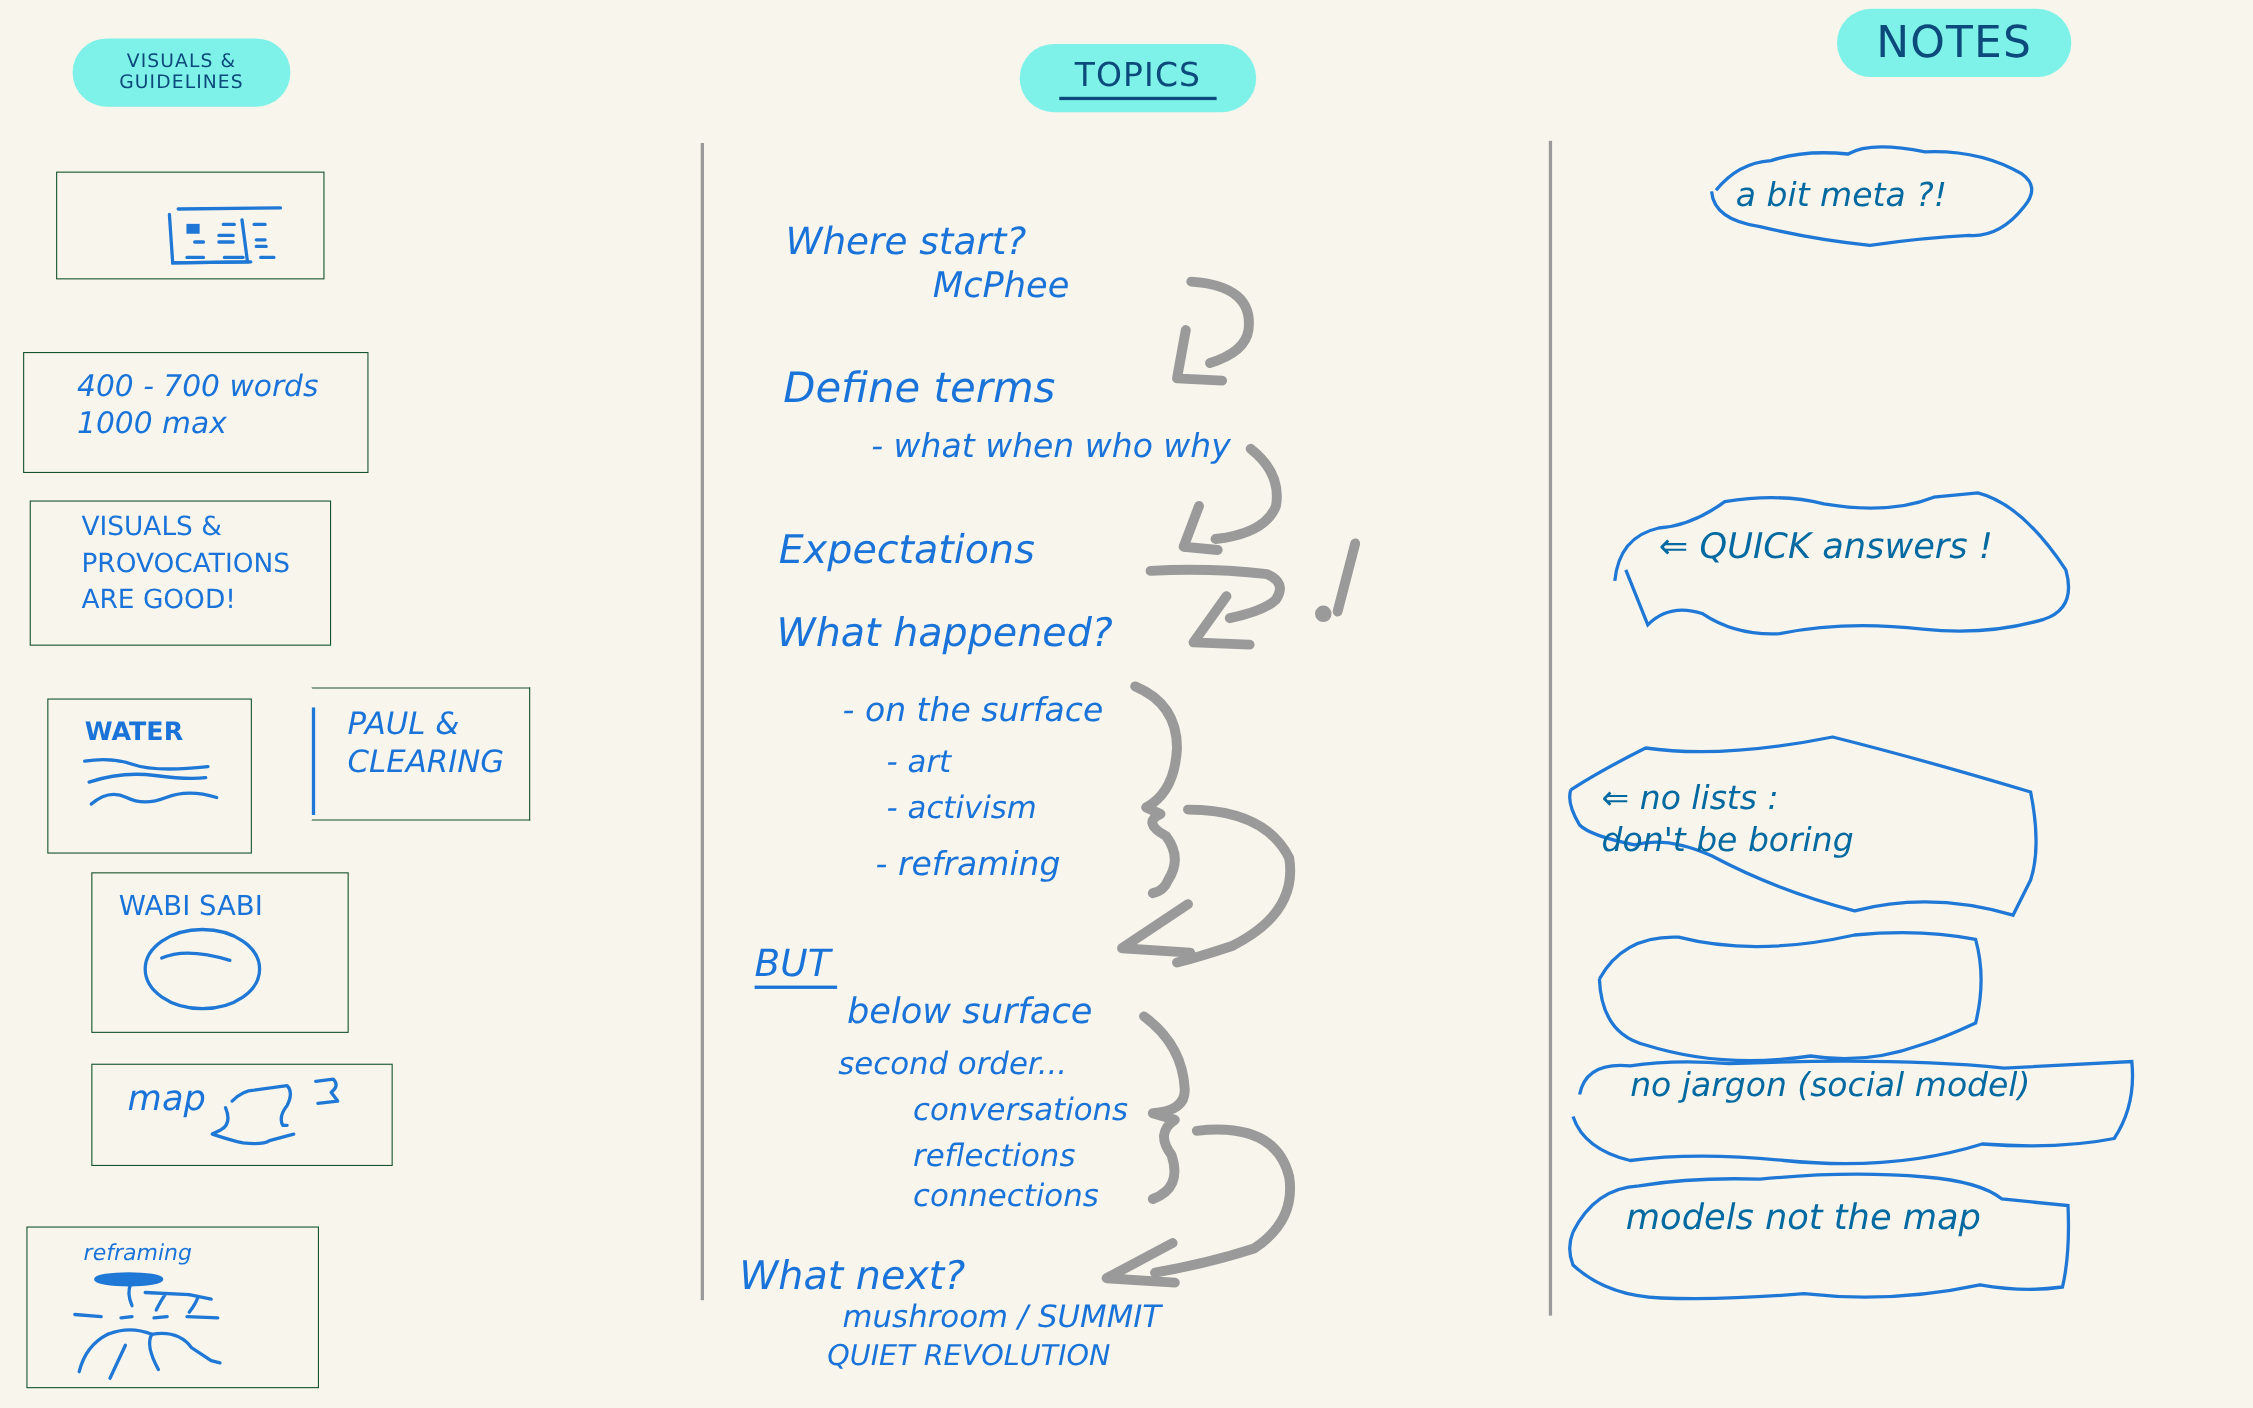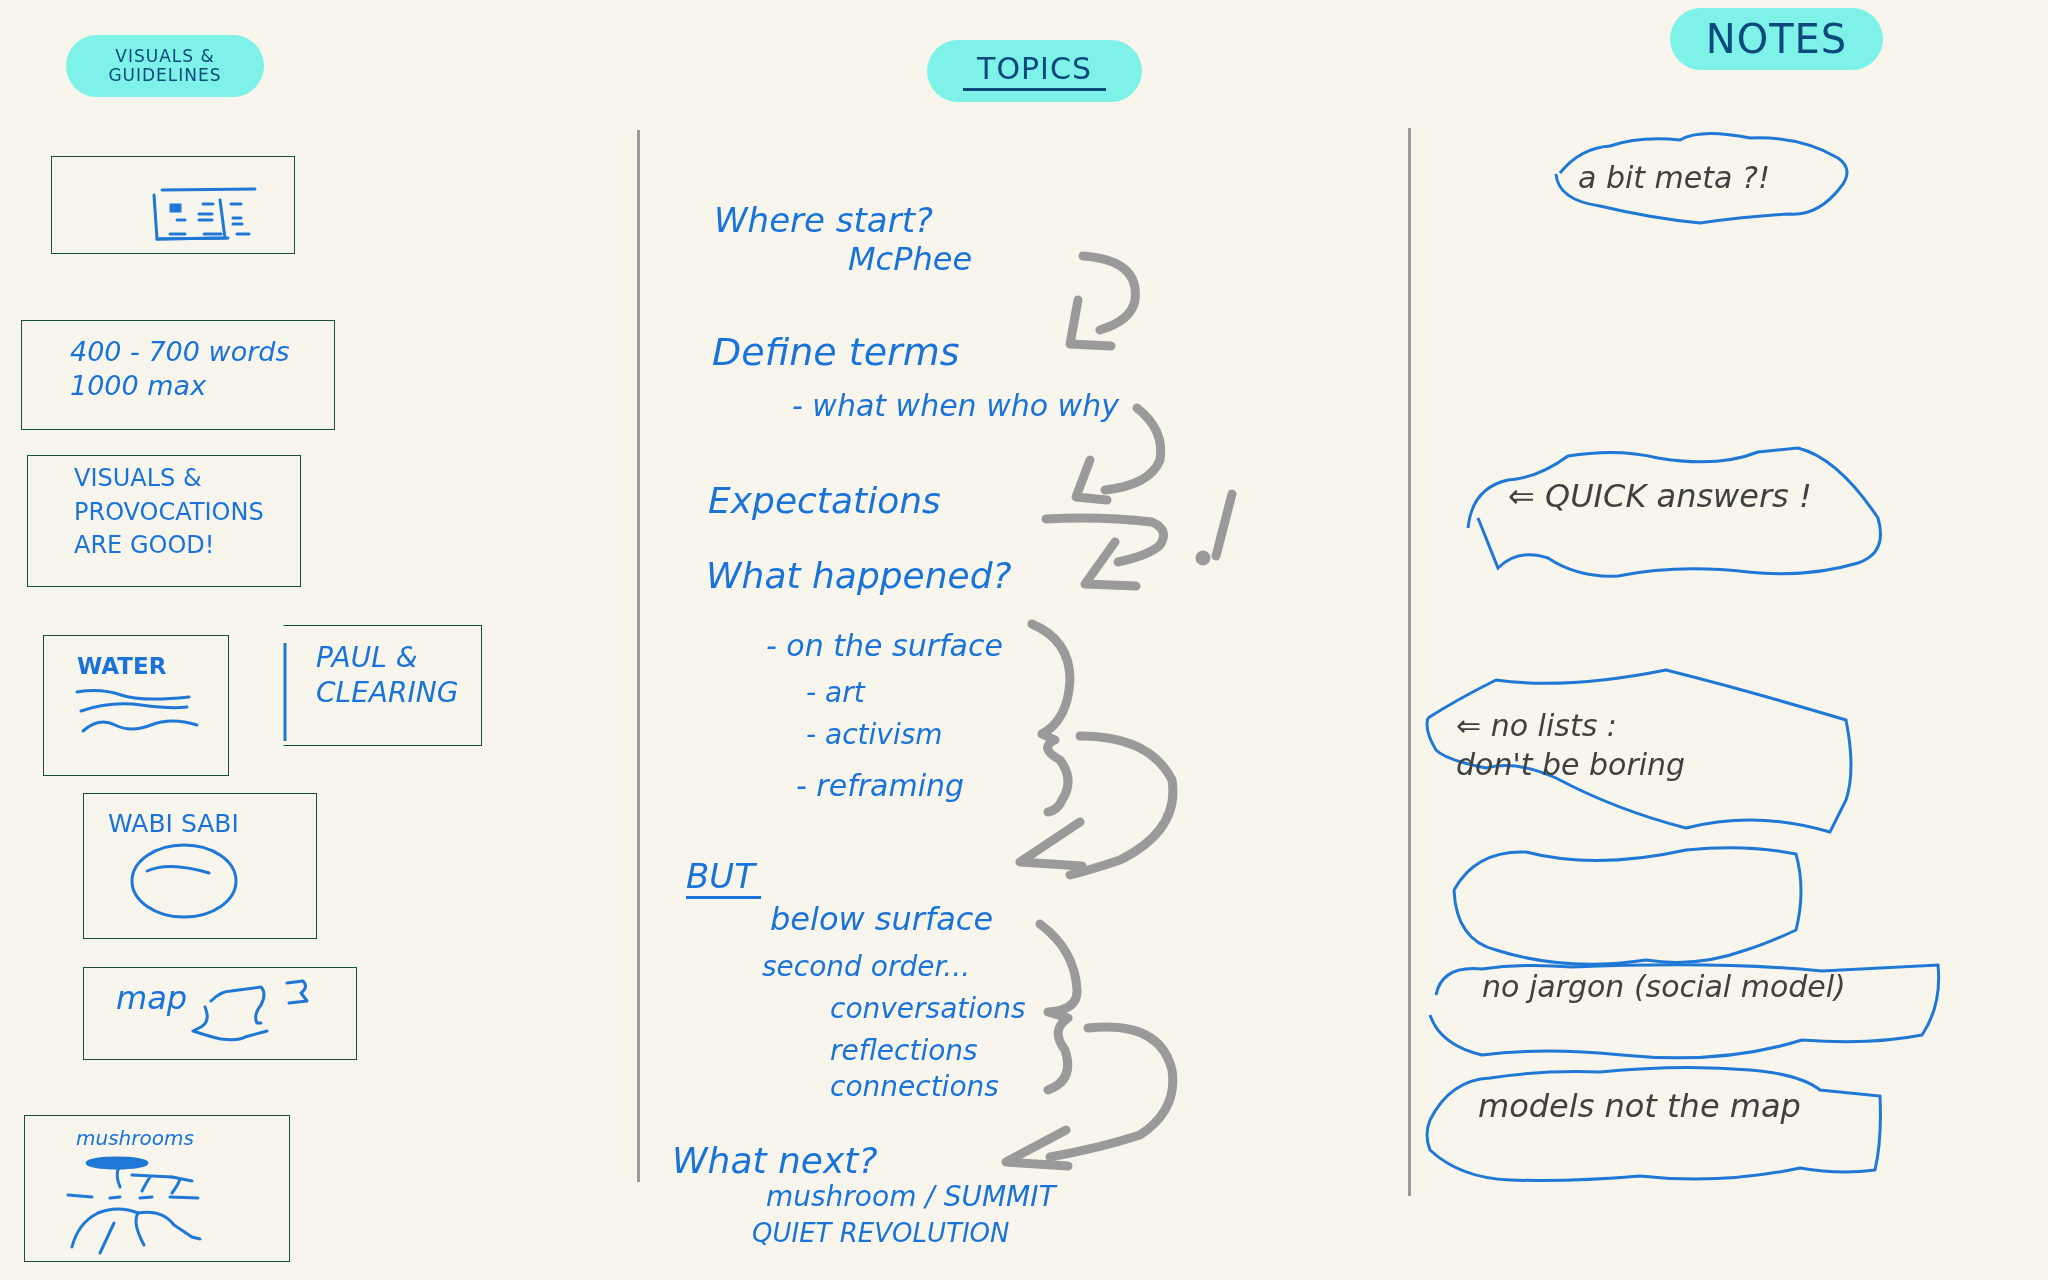--- a/index.html
+++ b/index.html
@@ -12,21 +12,21 @@
     position:absolute; background:#7ef1e8; border-radius:32px;
     color:#0b4a7a; font-family:"DejaVu Sans", sans-serif; letter-spacing:1px;
     display:flex; align-items:center; justify-content:center; text-align:center;
   }
   .pill span { display:block; }
   .box { position:absolute; border:1px solid #14532d; box-sizing:border-box; }
   .box .t { position:absolute; color:#1a73d9; font-family:"DejaVu Sans", sans-serif; white-space:pre-line; line-height:1.25; }
   .divider { position:absolute; width:3px; background:#9a9a9a; }
   .topic { position:absolute; color:#1a73d9; font-style:italic; white-space:nowrap; font-family:"DejaVu Sans", sans-serif; }
   .note { position:absolute; }
-  .note .nt { position:absolute; color:#404040; font-style:italic; white-space:pre-line; line-height:1.3; font-family:"DejaVu Sans", sans-serif; }
+  .note .nt { position:absolute; color:#0369a1; font-style:italic; white-space:pre-line; line-height:1.3; font-family:"DejaVu Sans", sans-serif; }
   svg.overlay { position:absolute; left:0; top:0; pointer-events:none; }
 </style>
 </head>
 <body>
 
 <div class="pill" style="left:66px; top:35px; width:198px; height:62px; font-size:17px; line-height:1.1; flex-direction:column;">
   <span>VISUALS &amp;</span>
   <span>GUIDELINES</span>
 </div>
 <div class="pill" style="left:927px; top:40px; width:215px; height:62px; font-size:30px;">
@@ -95,21 +95,21 @@
   <div class="t" style="left:32px; top:10px; font-size:32px; font-style:italic;">map</div>
   <svg width="274" height="93" style="position:absolute;left:-3px;top:-3px;">
     <g stroke="#1f78d6" stroke-width="3" fill="none" stroke-linecap="round" stroke-linejoin="round">
       <path d="M130 36 Q140 26 150 26 L180 22 Q186 28 180 40 Q172 50 176 58 L180 58 M124 42 Q130 56 120 62 L112 66 Q130 72 140 74 Q158 76 164 72 L186 66"></path>
       <path d="M206 18 L222 16 Q228 22 220 28 L226 36 L208 38"></path>
     </g>
   </svg>
 </div>
 
 <div class="box" style="left:24px; top:1115px; width:266px; height:147px;">
-  <div class="t" style="left:51px; top:10px; font-size:20px; font-style:italic;">mushrooms</div>
+  <div class="t" style="left:51px; top:10px; font-size:20px; font-style:italic;">reframing</div>
   <svg width="266" height="147" style="position:absolute;left:-3px;top:-3px;">
     <g stroke="#1f78d6" stroke-width="3" fill="none" stroke-linecap="round">
       <ellipse cx="95" cy="50" rx="30" ry="5" fill="#1f78d6"></ellipse>
       <path d="M97 54 Q93 62 98 74"></path>
       <path d="M110 62 L150 64 M128 64 Q124 70 120 78"></path>
       <path d="M150 64 L170 68 M158 66 Q156 72 150 80"></path>
       <path d="M46 82 L70 84 M88 85 L98 84 M118 85 L130 84 M148 84 L176 85"></path>
       <path d="M50 134 Q56 110 76 100 M78 140 L92 110 M122 132 Q110 110 116 100 Q140 96 152 112 L170 124 L178 126"></path>
       <path d="M76 100 Q96 92 116 100"></path>
     </g>

